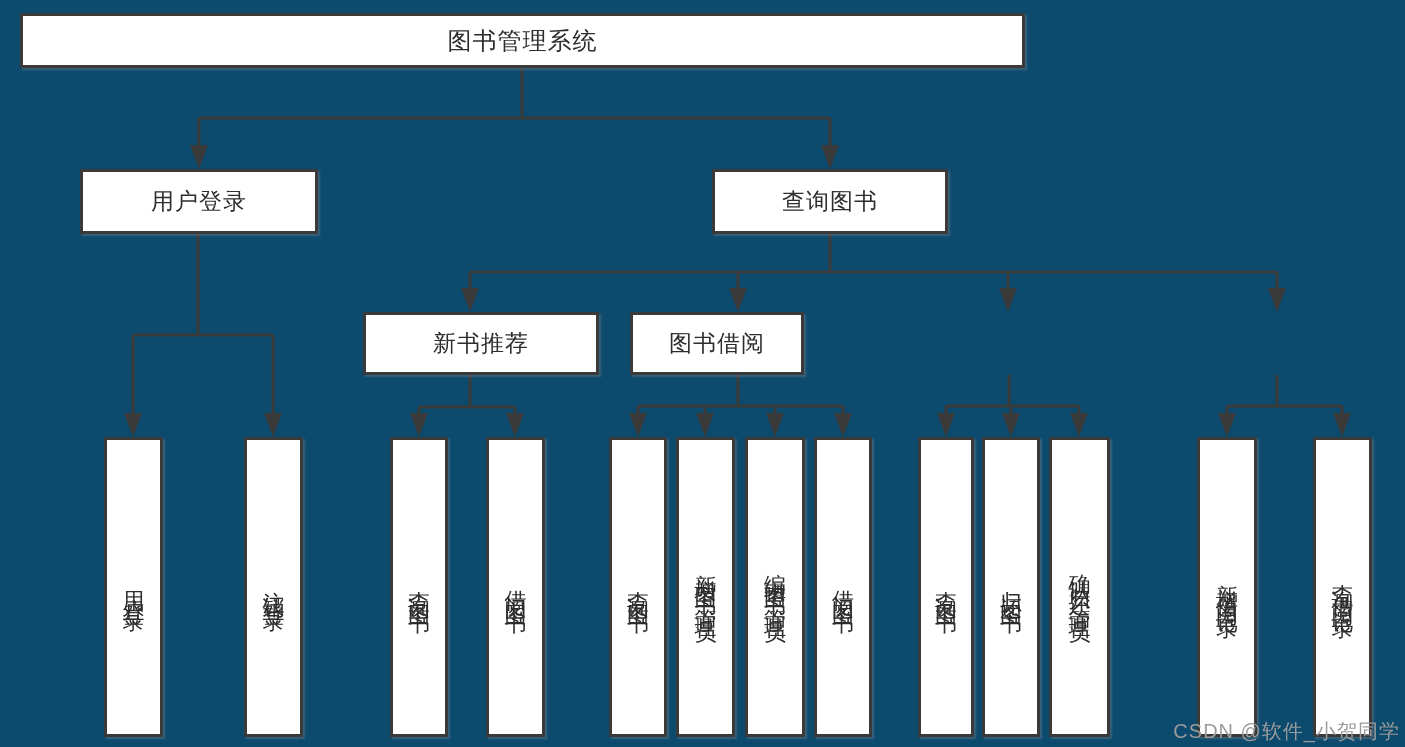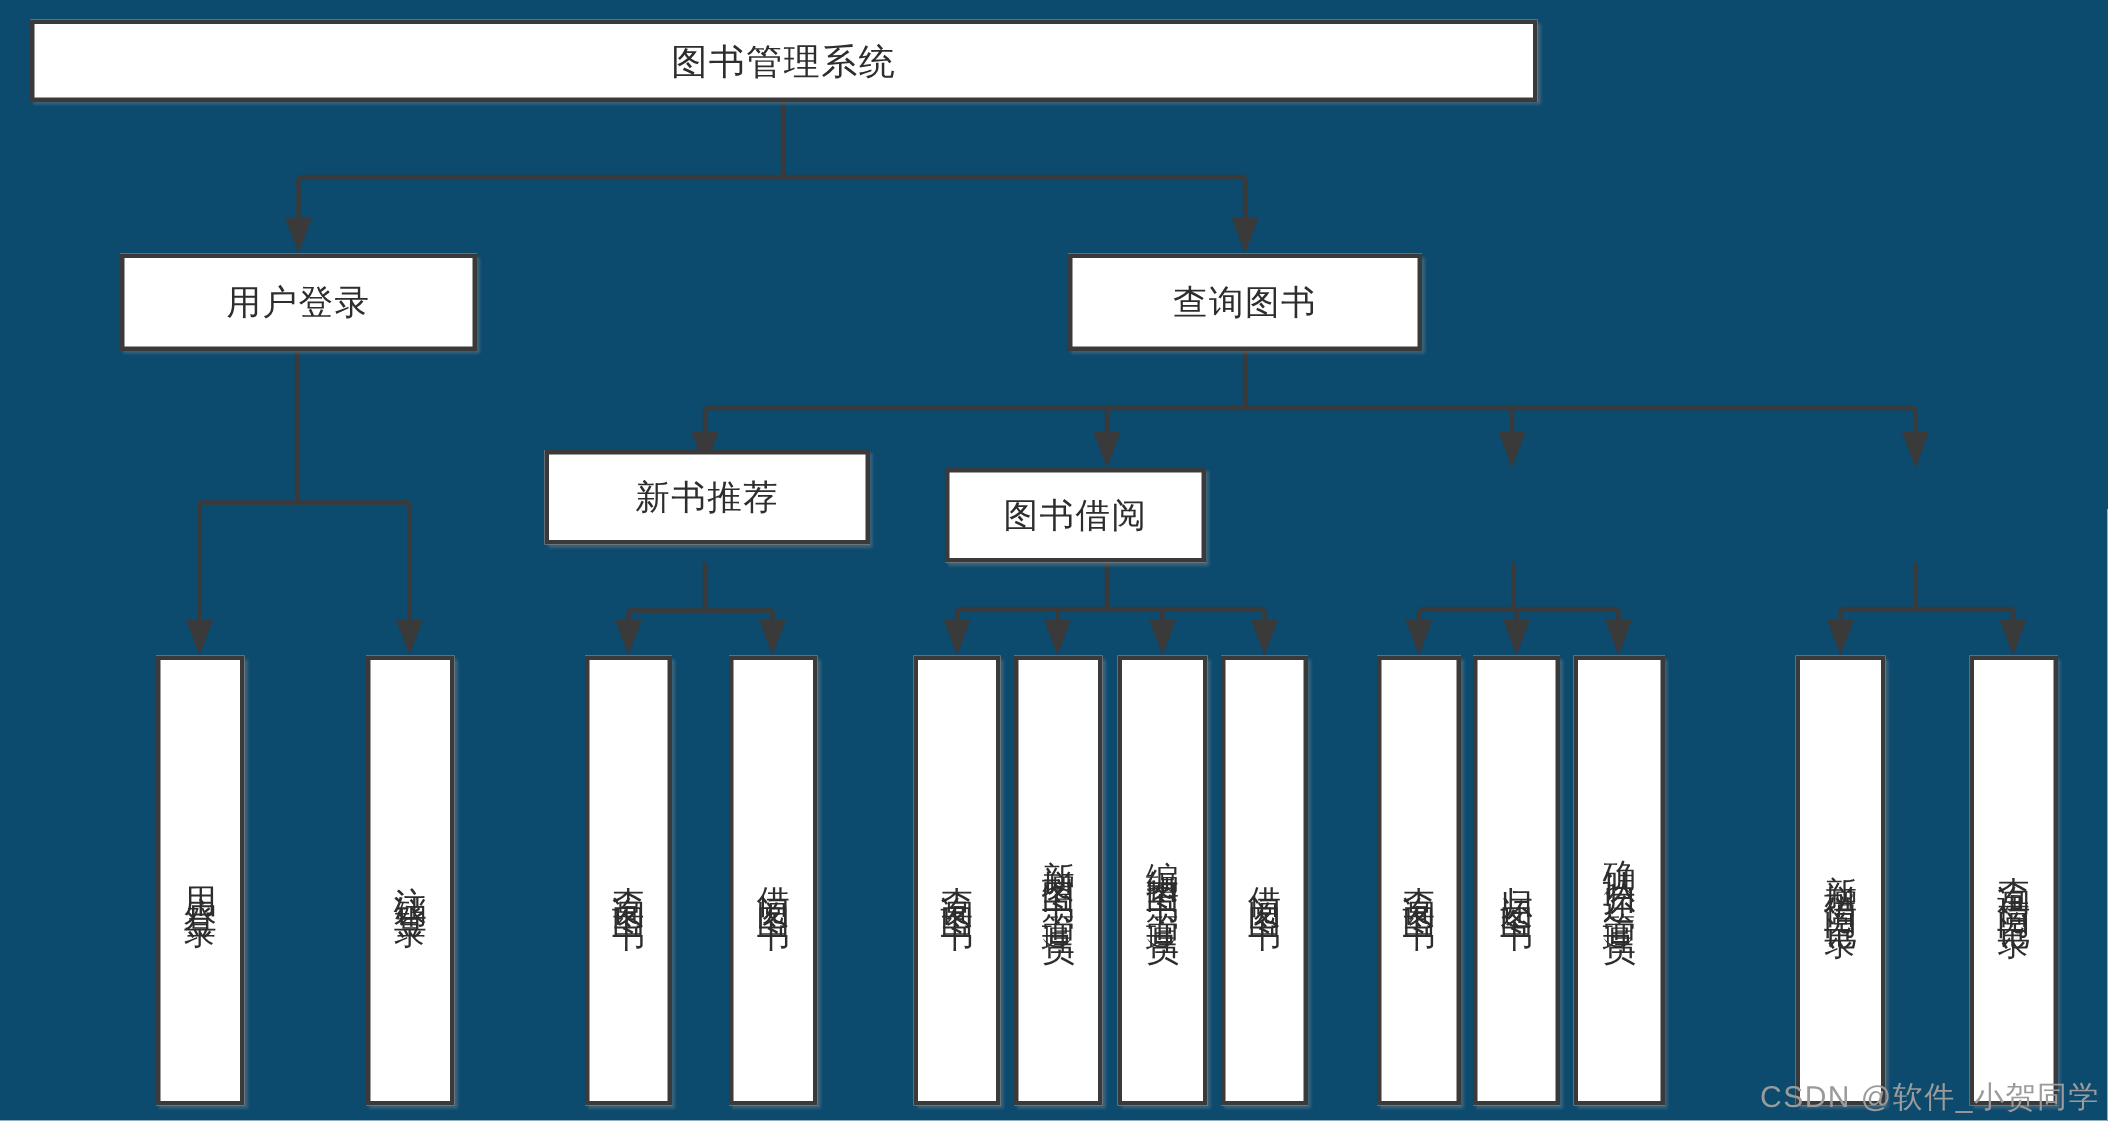--- a/index.html
+++ b/index.html
@@ -116,21 +116,21 @@
     <span class="label">图书管理系统</span>
   </div>
 
   <div class="node h" style="left:80px;top:169px;width:238px;height:65px">
     <span class="label">用户登录</span>
   </div>
   <div class="node h" style="left:712px;top:169px;width:236px;height:65px">
     <span class="label">查询图书</span>
   </div>
 
-  <div class="node h" style="left:363px;top:300px;width:217px;height:63px">
+  <div class="node h" style="left:363px;top:312px;width:236px;height:63px">
     <span class="label">新书推荐</span>
   </div>
   <div class="node h" style="left:630px;top:312px;width:174px;height:63px">
     <span class="label">图书借阅</span>
   </div>
 
   <div class="node v" style="left:104px;top:437px;width:59px;height:300px">
     <span class="label">用户登录</span>
   </div>
   <div class="node v" style="left:244px;top:437px;width:59px;height:300px">

